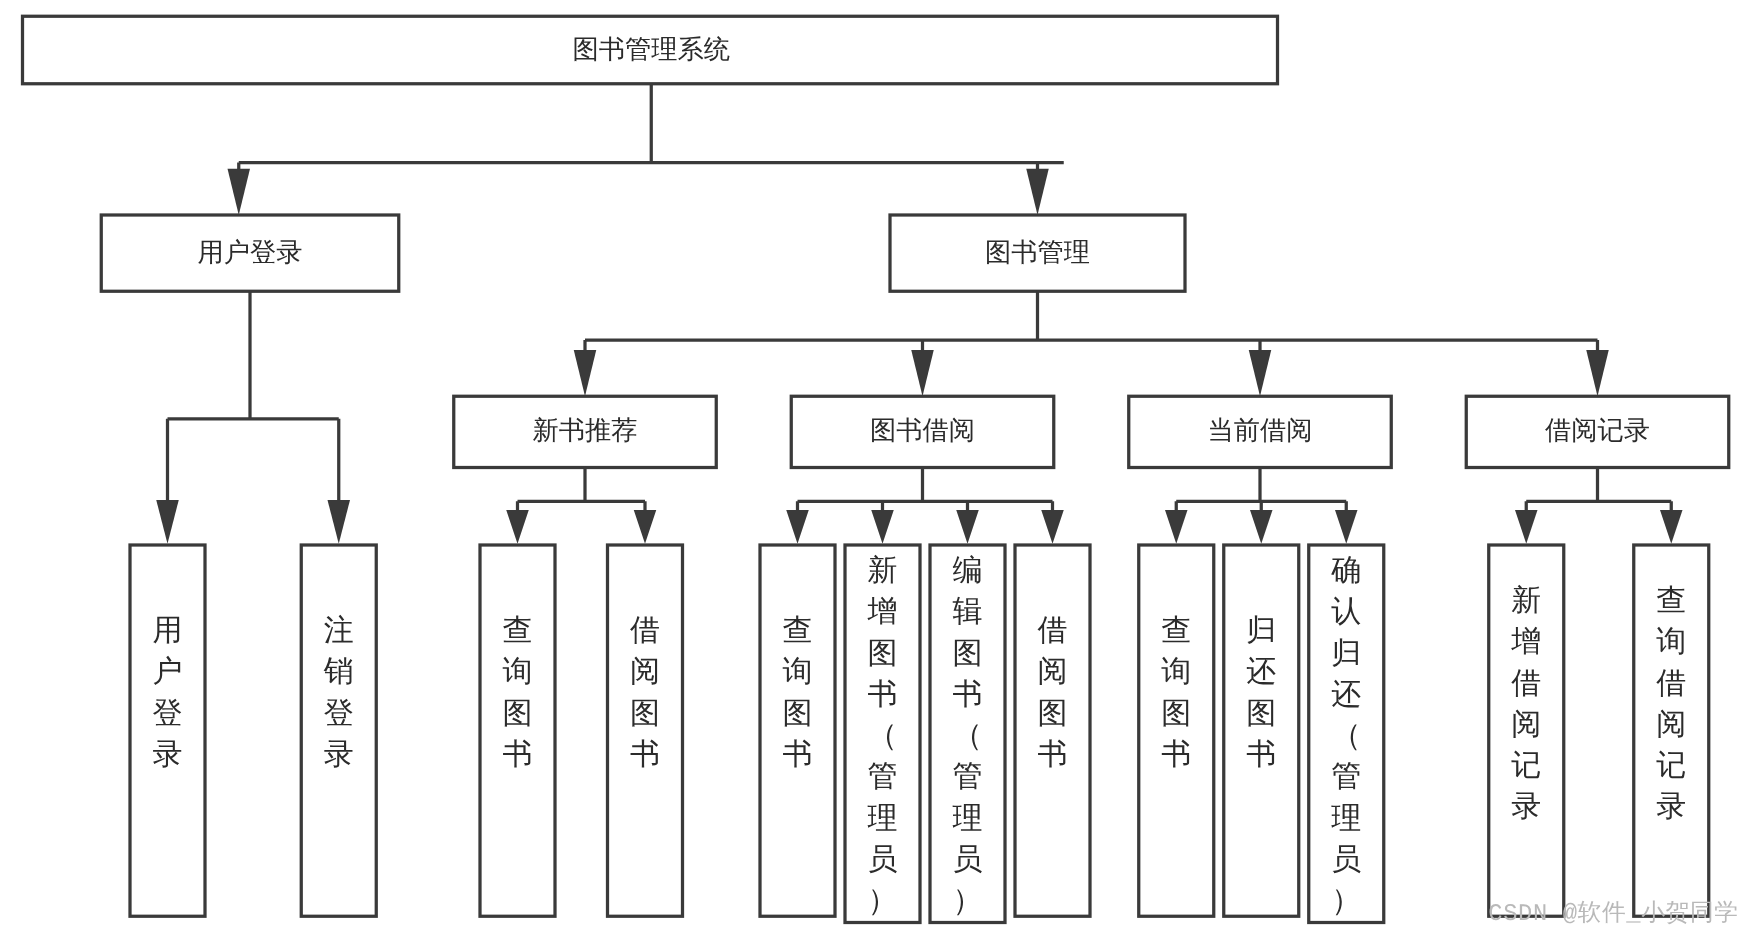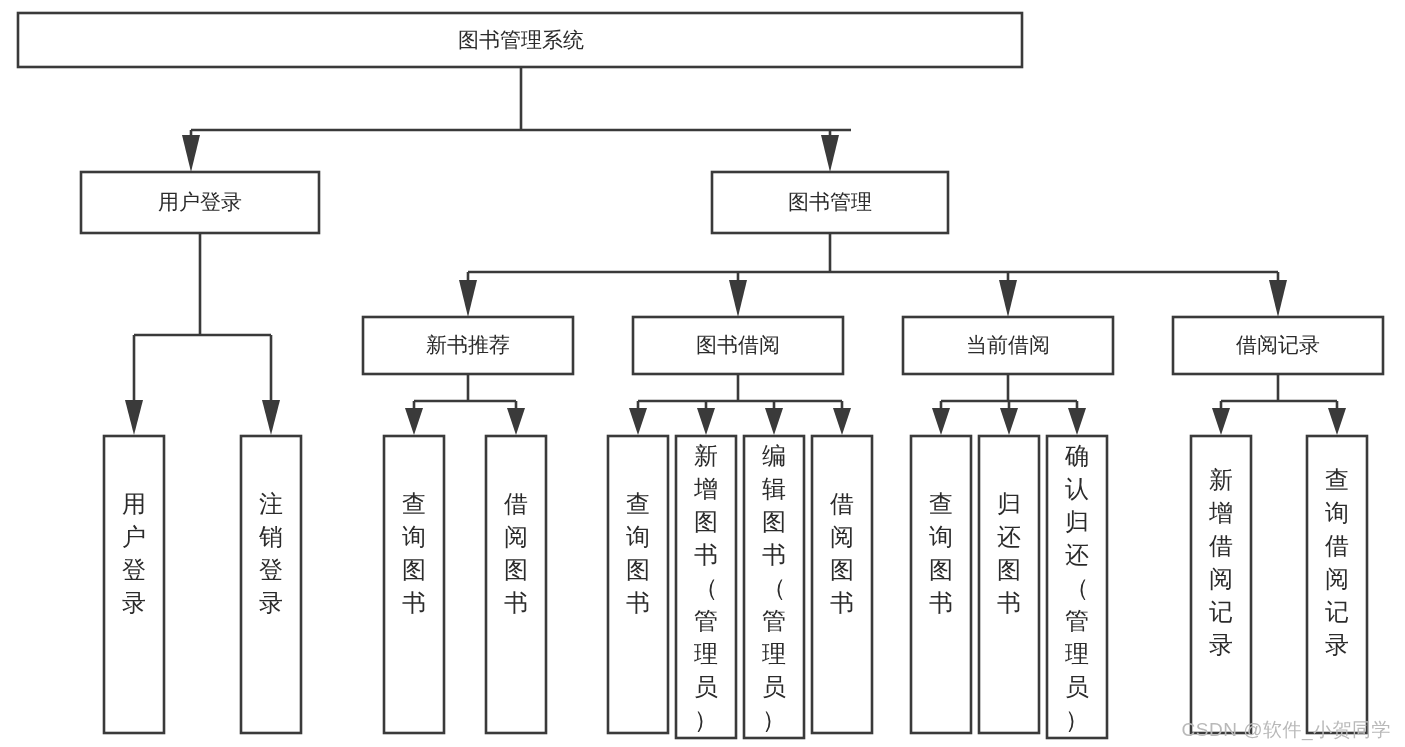--- a/index.html
+++ b/index.html
@@ -49,21 +49,21 @@
   .node-label-v {
     font-family: "Liberation Sans", "DejaVu Sans", sans-serif;
     font-size: 24px;
     fill: #2b2b2b;
     text-anchor: middle;
   }
   .watermark-text {
     position: absolute;
     right: 14px;
     bottom: 4px;
-    font-family: Liberation Sans, sans-serif;
+    font-family: Liberation Mono, monospace;
     font-size: 19px;
     color: #b9b9b9;
     white-space: nowrap;
     letter-spacing: 0.5px;
     pointer-events: none;
   }
 </style>
 </head>
 <body>
 

